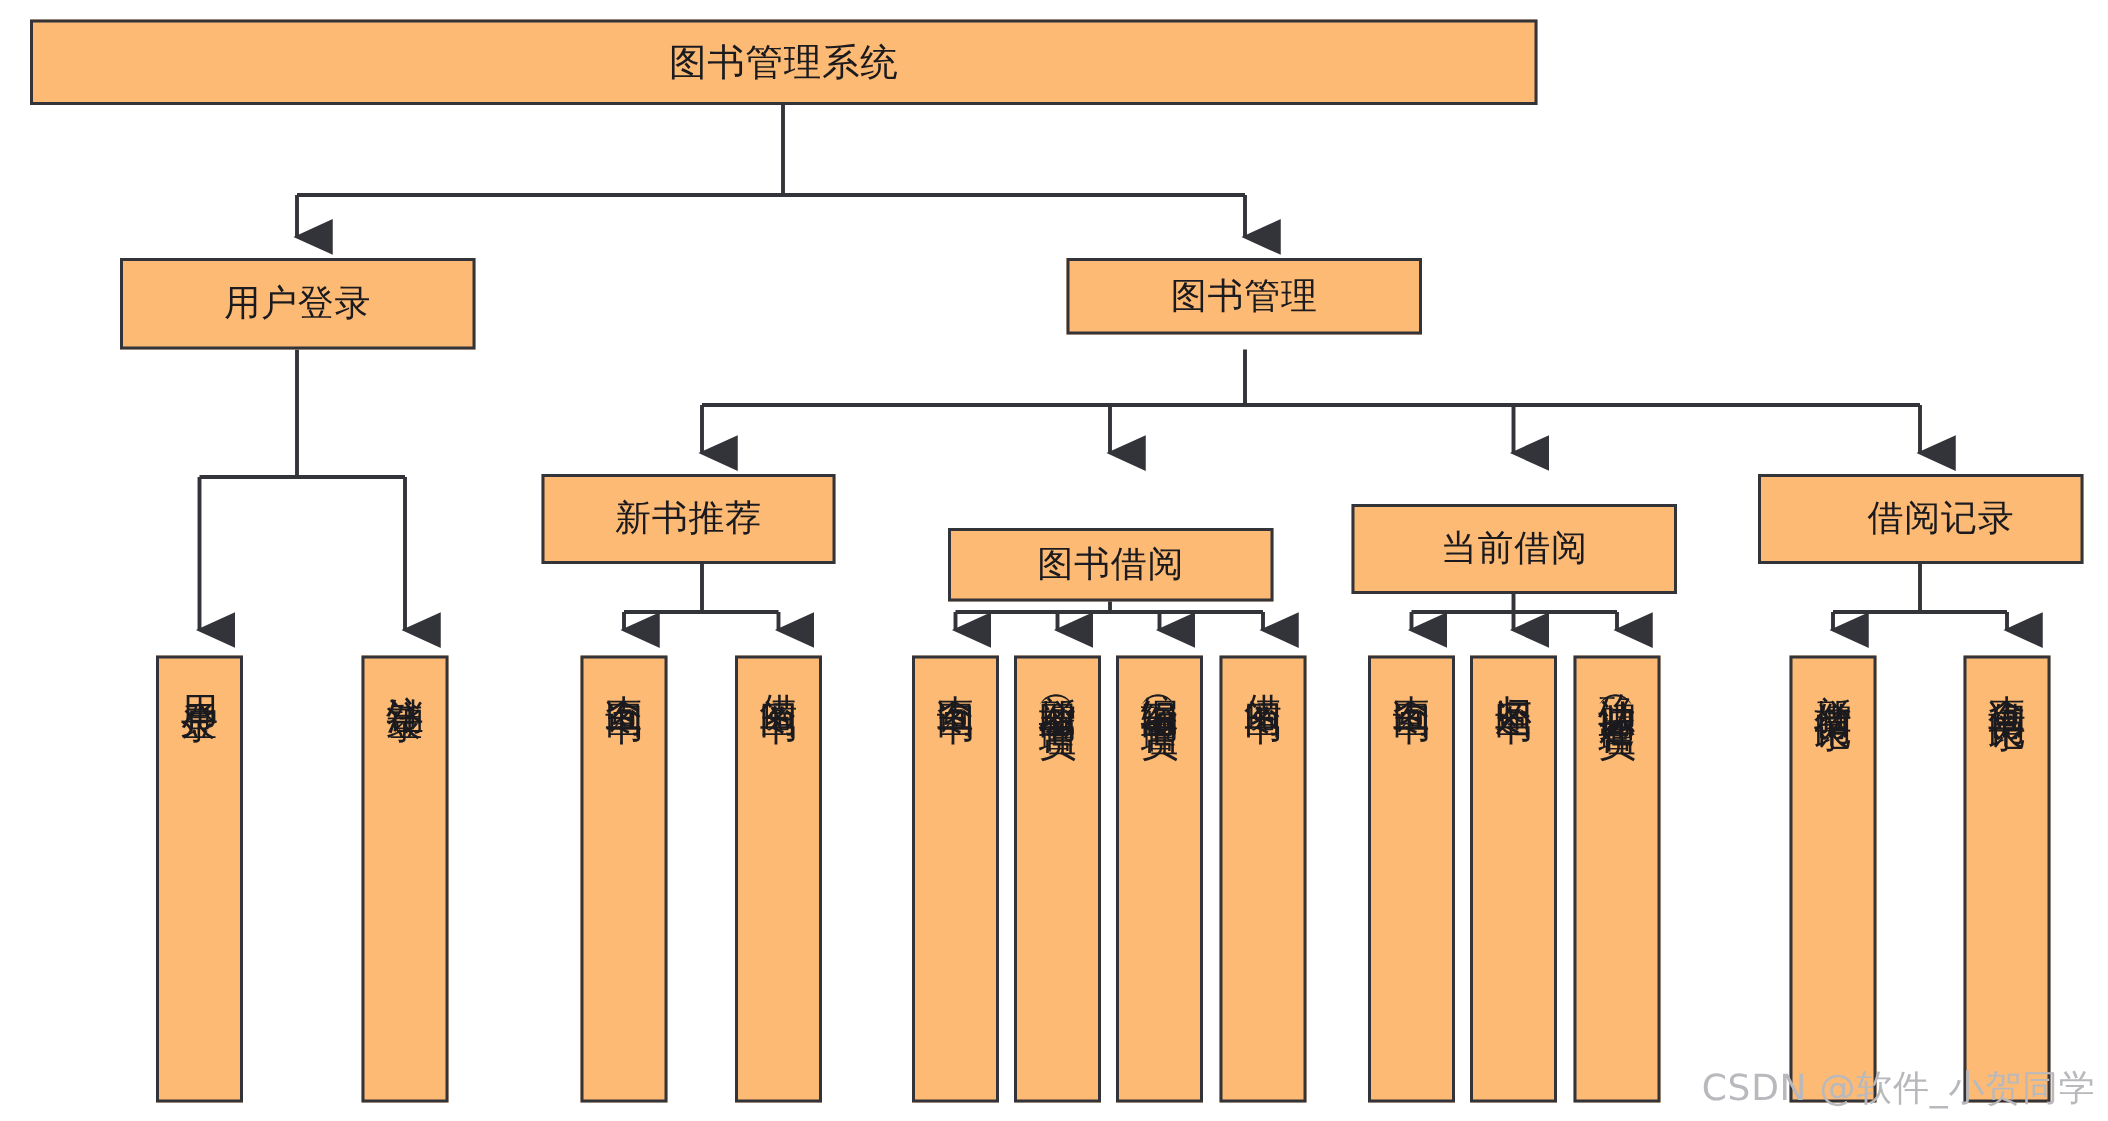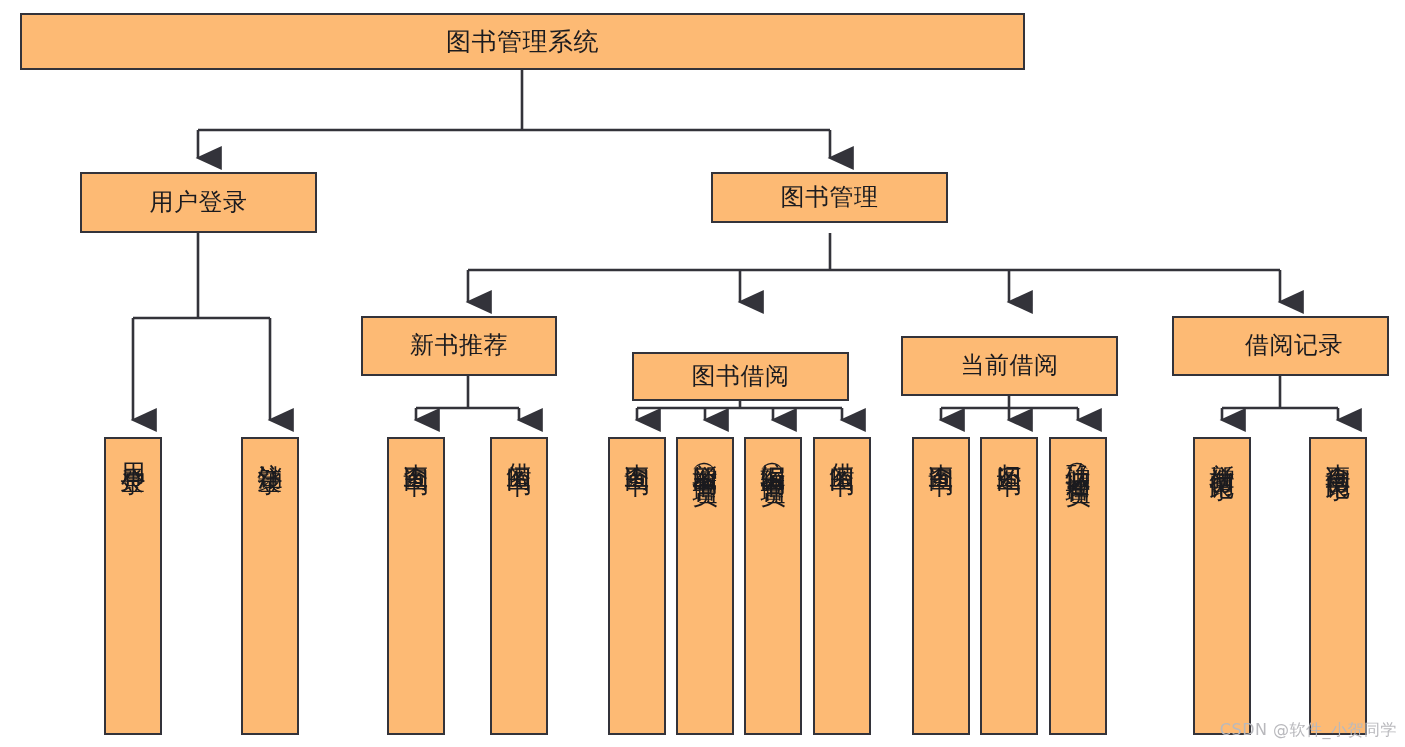--- a/index.html
+++ b/index.html
@@ -60,21 +60,21 @@
     padding-top: 4px;
   }
   .node.root .label {
     font-size: 25px;
   }
   .watermark {
     position: absolute;
     right: 8px;
     bottom: 6px;
     font-family: "DejaVu Sans", "Liberation Sans", sans-serif;
-    font-size: 16px;
+    font-size: 24px;
     color: #b9b9bd;
     letter-spacing: 0.5px;
     user-select: none;
     white-space: nowrap;
   }
 </style>
 </head>
 <body>
 
 <div id="diagram-root">

